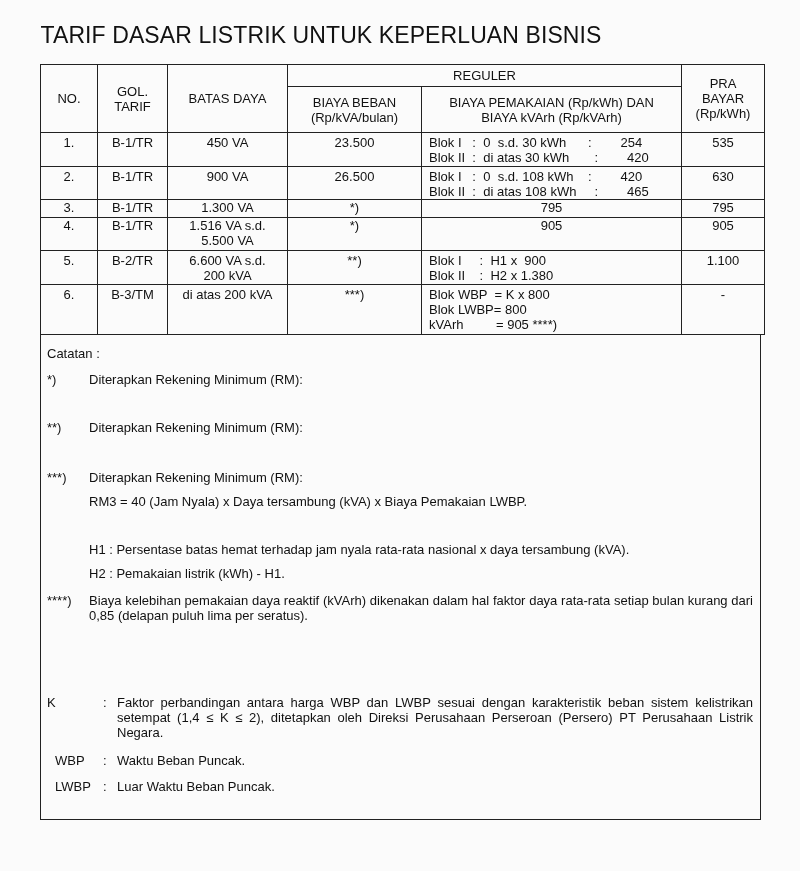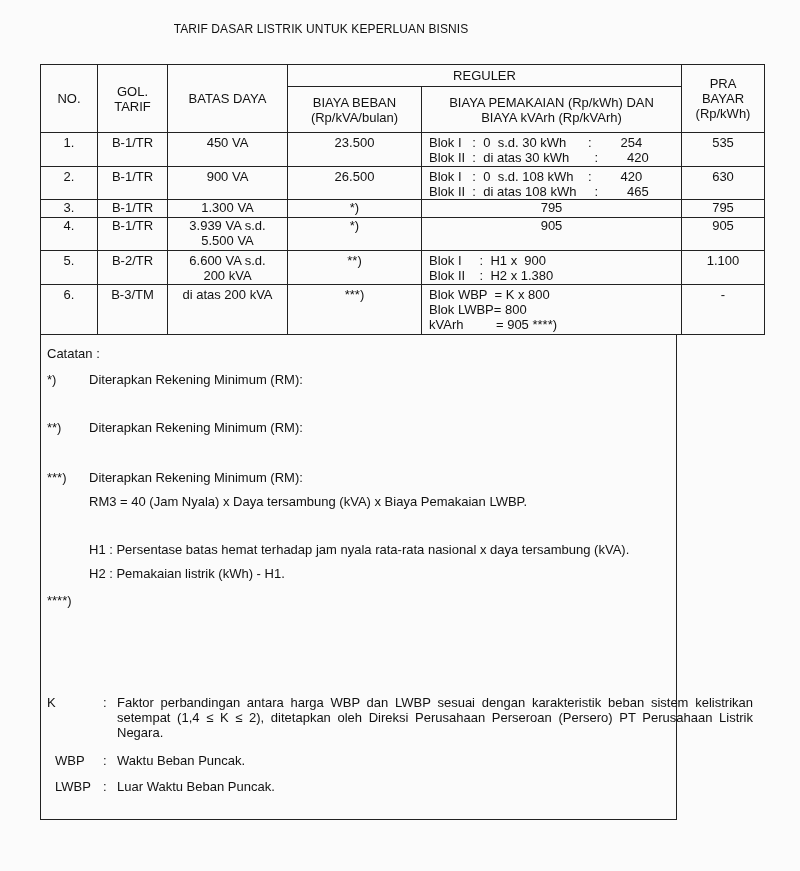--- a/index.html
+++ b/index.html
@@ -3,37 +3,37 @@
 <meta charset="utf-8">
 <style>
   html, body { margin: 0; padding: 0; }
   body {
     width: 800px; height: 871px; background: #fbfbfb; position: relative;
     font-family: "Liberation Sans", "DejaVu Sans", sans-serif; color: #111;
     overflow: hidden;
   }
   .title {
     position: absolute; left: 0; top: 22px; width: 642px; text-align: center;
-    font-size: 12px; letter-spacing: 0.1px;
+    font-size: 23px; letter-spacing: 0.1px;
   }
   table.tarif {
     position: absolute; left: 40px; top: 64px; width: 724px;
     border-collapse: collapse; font-size: 13px; table-layout: fixed;
   }
   table.tarif td, table.tarif th {
     border: 1.6px solid #222; padding: 0; font-weight: normal; vertical-align: top;
     line-height: 15px;
   }
   table.tarif th { vertical-align: middle; text-align: center; }
   .c { text-align: center; }
   .blk { padding-left: 7px !important; }
   .blk .ln { white-space: pre; display: block; }
   .cell-pad { padding-top: 2px !important; }
   .notes {
-    position: absolute; left: 40px; top: 334px; width: 637px; height: 486px;
+    position: absolute; left: 40px; top: 334px; width: 721px; height: 486px;
     border: 1.6px solid #222; border-top: none; font-size: 13px; line-height: 15px;
     box-sizing: border-box;
   }
   .notes .p { position: absolute; }
   .mark { position: absolute; left: 6px; }
   .just { text-align: justify; }
 </style>
 </head>
 <body>
 
@@ -91,21 +91,21 @@
     <td class="c">1.300 VA</td>
     <td class="c">*)</td>
     <td class="c">795</td>
     <td class="c">795</td>
   </tr>
 
   <tr style="height:33px">
     <td class="c">4.</td>
     <td class="c">B-1/TR</td>
     <td class="c">
-      <span style="display:block">3.939 VA s.d.</span>
+      <span style="display:block">1.516 VA s.d.</span>
       <span style="display:block">5.500 VA</span>
     </td>
     <td class="c">*)</td>
     <td class="c">905</td>
     <td class="c">905</td>
   </tr>
 
   <tr style="height:34px">
     <td class="c cell-pad">5.</td>
     <td class="c cell-pad">B-2/TR</td>
@@ -145,20 +145,21 @@
   <div class="p mark" style="top:86px">**)</div>
   <div class="p" style="left:48px;top:86px">Diterapkan Rekening Minimum (RM):</div>
 
   <div class="p mark" style="top:136px">***)</div>
   <div class="p" style="left:48px;top:136px">Diterapkan Rekening Minimum (RM):</div>
   <div class="p" style="left:48px;top:160px">RM3 = 40 (Jam Nyala) x Daya tersambung (kVA) x Biaya Pemakaian LWBP.</div>
   <div class="p" style="left:48px;top:208px">H1  : Persentase batas hemat terhadap jam nyala rata-rata nasional x daya tersambung (kVA).</div>
   <div class="p" style="left:48px;top:232px">H2  : Pemakaian listrik (kWh) - H1.</div>
 
   <div class="p mark" style="top:259px">****)</div>
+  <div class="p just" style="left:48px;top:259px;width:664px">Biaya kelebihan pemakaian daya reaktif (kVArh) dikenakan dalam hal faktor daya rata-rata setiap bulan kurang dari 0,85 (delapan puluh lima per seratus).</div>
 
 
   <div class="p" style="left:6px;top:361px">K</div>
   <div class="p" style="left:62px;top:361px">:</div>
   <div class="p just" style="left:76px;top:361px;width:636px">Faktor perbandingan antara harga WBP dan LWBP sesuai dengan karakteristik beban sistem kelistrikan setempat (1,4 ≤ K ≤ 2), ditetapkan oleh Direksi Perusahaan Perseroan (Persero) PT Perusahaan Listrik Negara.</div>
 
   <div class="p" style="left:14px;top:419px">WBP</div>
   <div class="p" style="left:62px;top:419px">:</div>
   <div class="p" style="left:76px;top:419px">Waktu Beban Puncak.</div>
 

